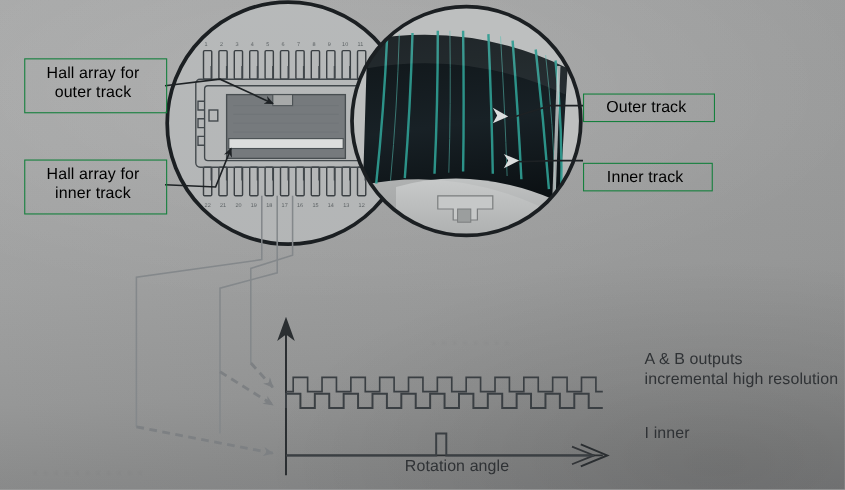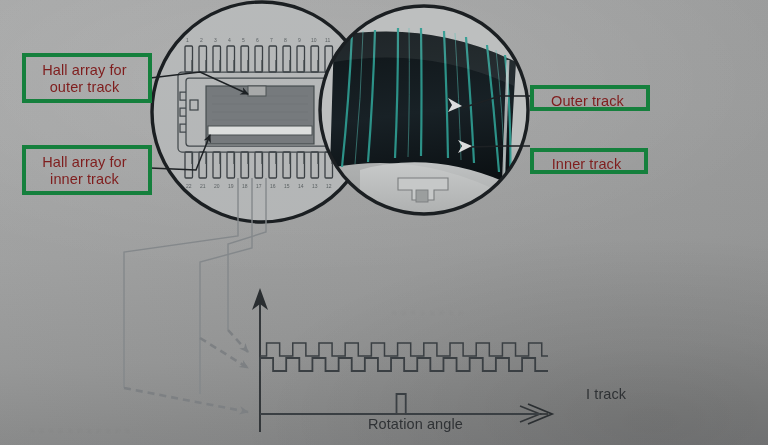--- a/index.html
+++ b/index.html
@@ -28,23 +28,23 @@
   .ghost{
     position:absolute;color:rgba(120,122,124,.38);
     font-size:15px;letter-spacing:.6px;white-space:nowrap;
     filter:blur(1.1px);user-select:none;
   }
 
   svg.layer{position:absolute;left:0;top:0;width:768px;height:445px;overflow:visible;}
 
   .lbl{
     position:absolute;
-    border:4px solid #15803d;
+    border:1px solid #15803d;
     background:transparent;
-    color:#7f1d1d;
+    color:#000000;
     font-size:14.5px;
     line-height:17px;
     text-align:center;
     padding:5px 8px 6px 3px;
     box-sizing:border-box;
     letter-spacing:.1px;
   }
   .txt-note{
     position:absolute;color:#2f3235;font-size:14.5px;line-height:18px;
     letter-spacing:.1px;white-space:nowrap;
@@ -281,20 +281,24 @@
   </div>
 
   <div class="lbl" style="left:530px;top:85px;width:120px;height:26px;padding-top:4px;">
     <span>Outer track</span>
   </div>
 
   <div class="lbl" style="left:530px;top:148px;width:118px;height:26px;padding-top:4px;">
     <span>Inner track</span>
   </div>
 
+  <div class="txt-note" style="left:586px;top:318px;">
+    <div>A &amp; B outputs</div>
+    <div>incremental high resolution</div>
+  </div>
 
   <div class="txt-note" style="left:586px;top:385px;">
-    <div>I track</div>
+    <div>I inner</div>
   </div>
 
   <div class="axis-cap" style="left:368px;top:416px;">Rotation angle</div>
 
 </div>
 
 </body></html>

